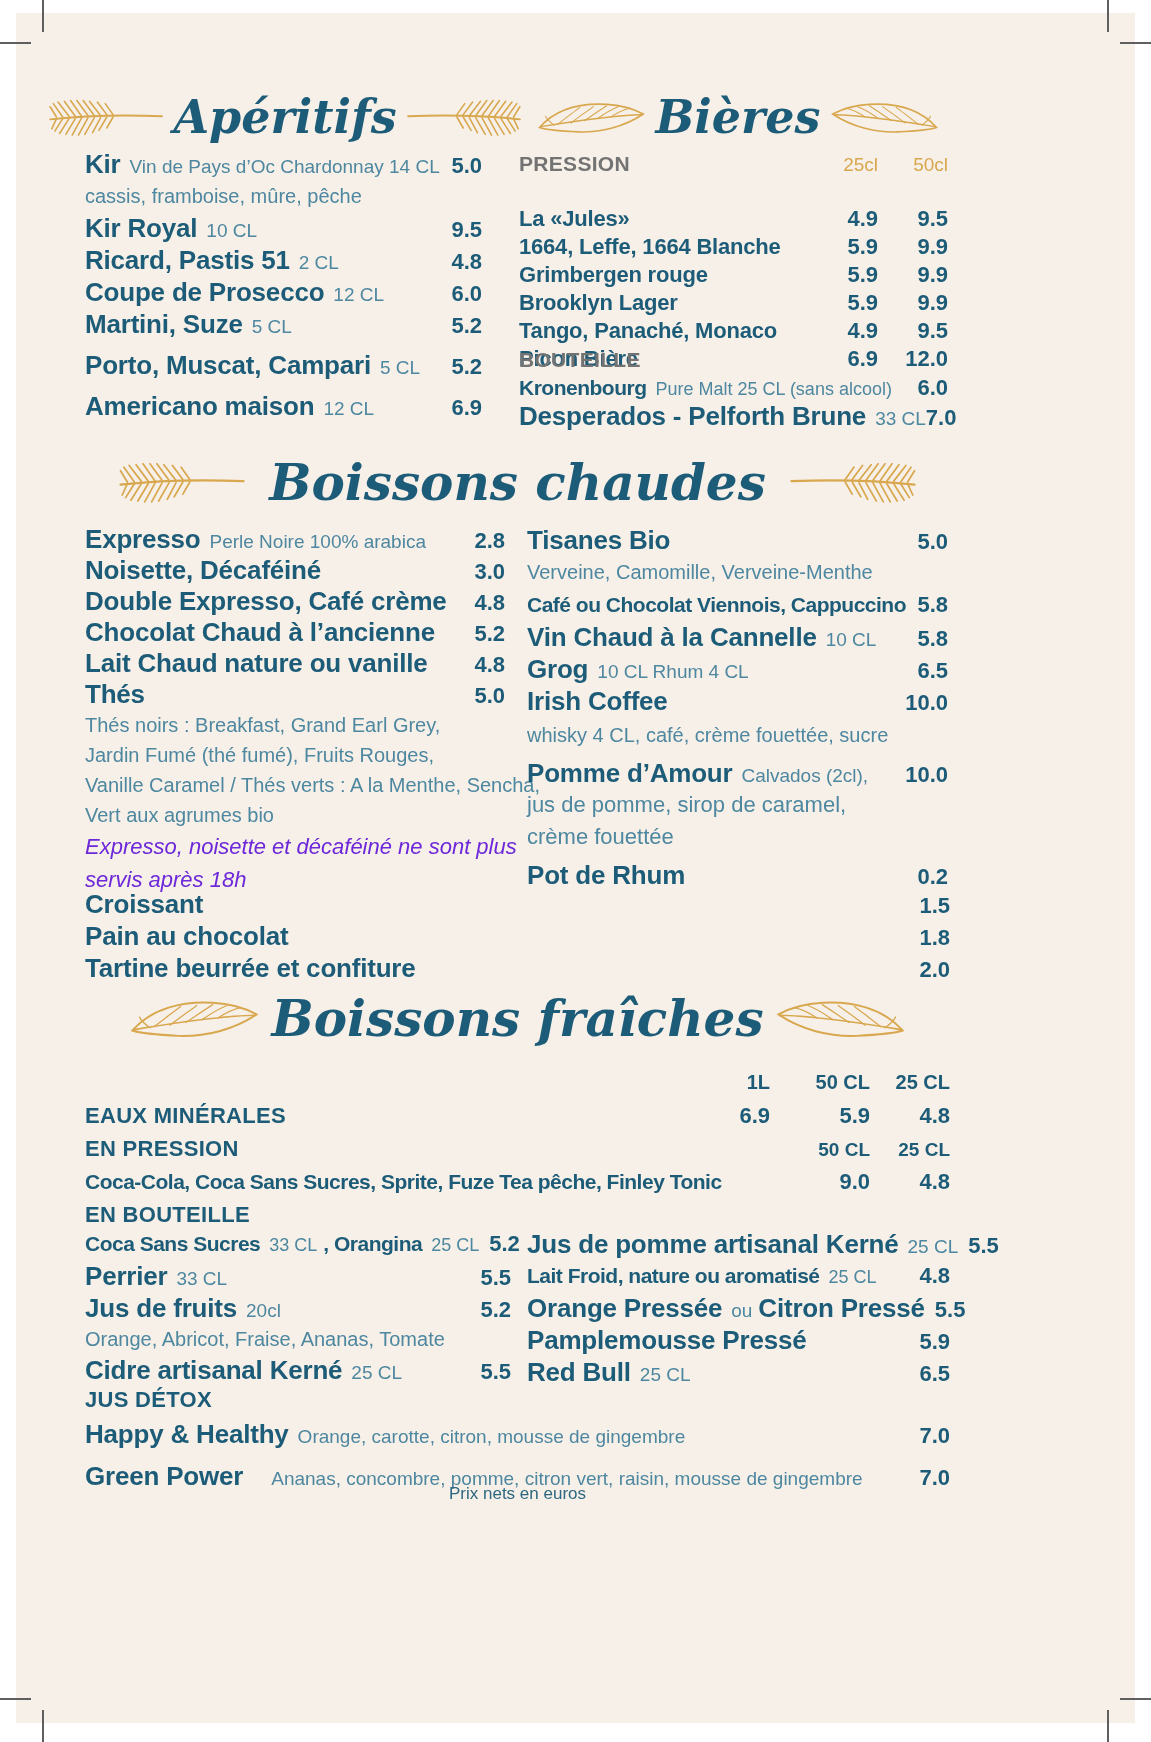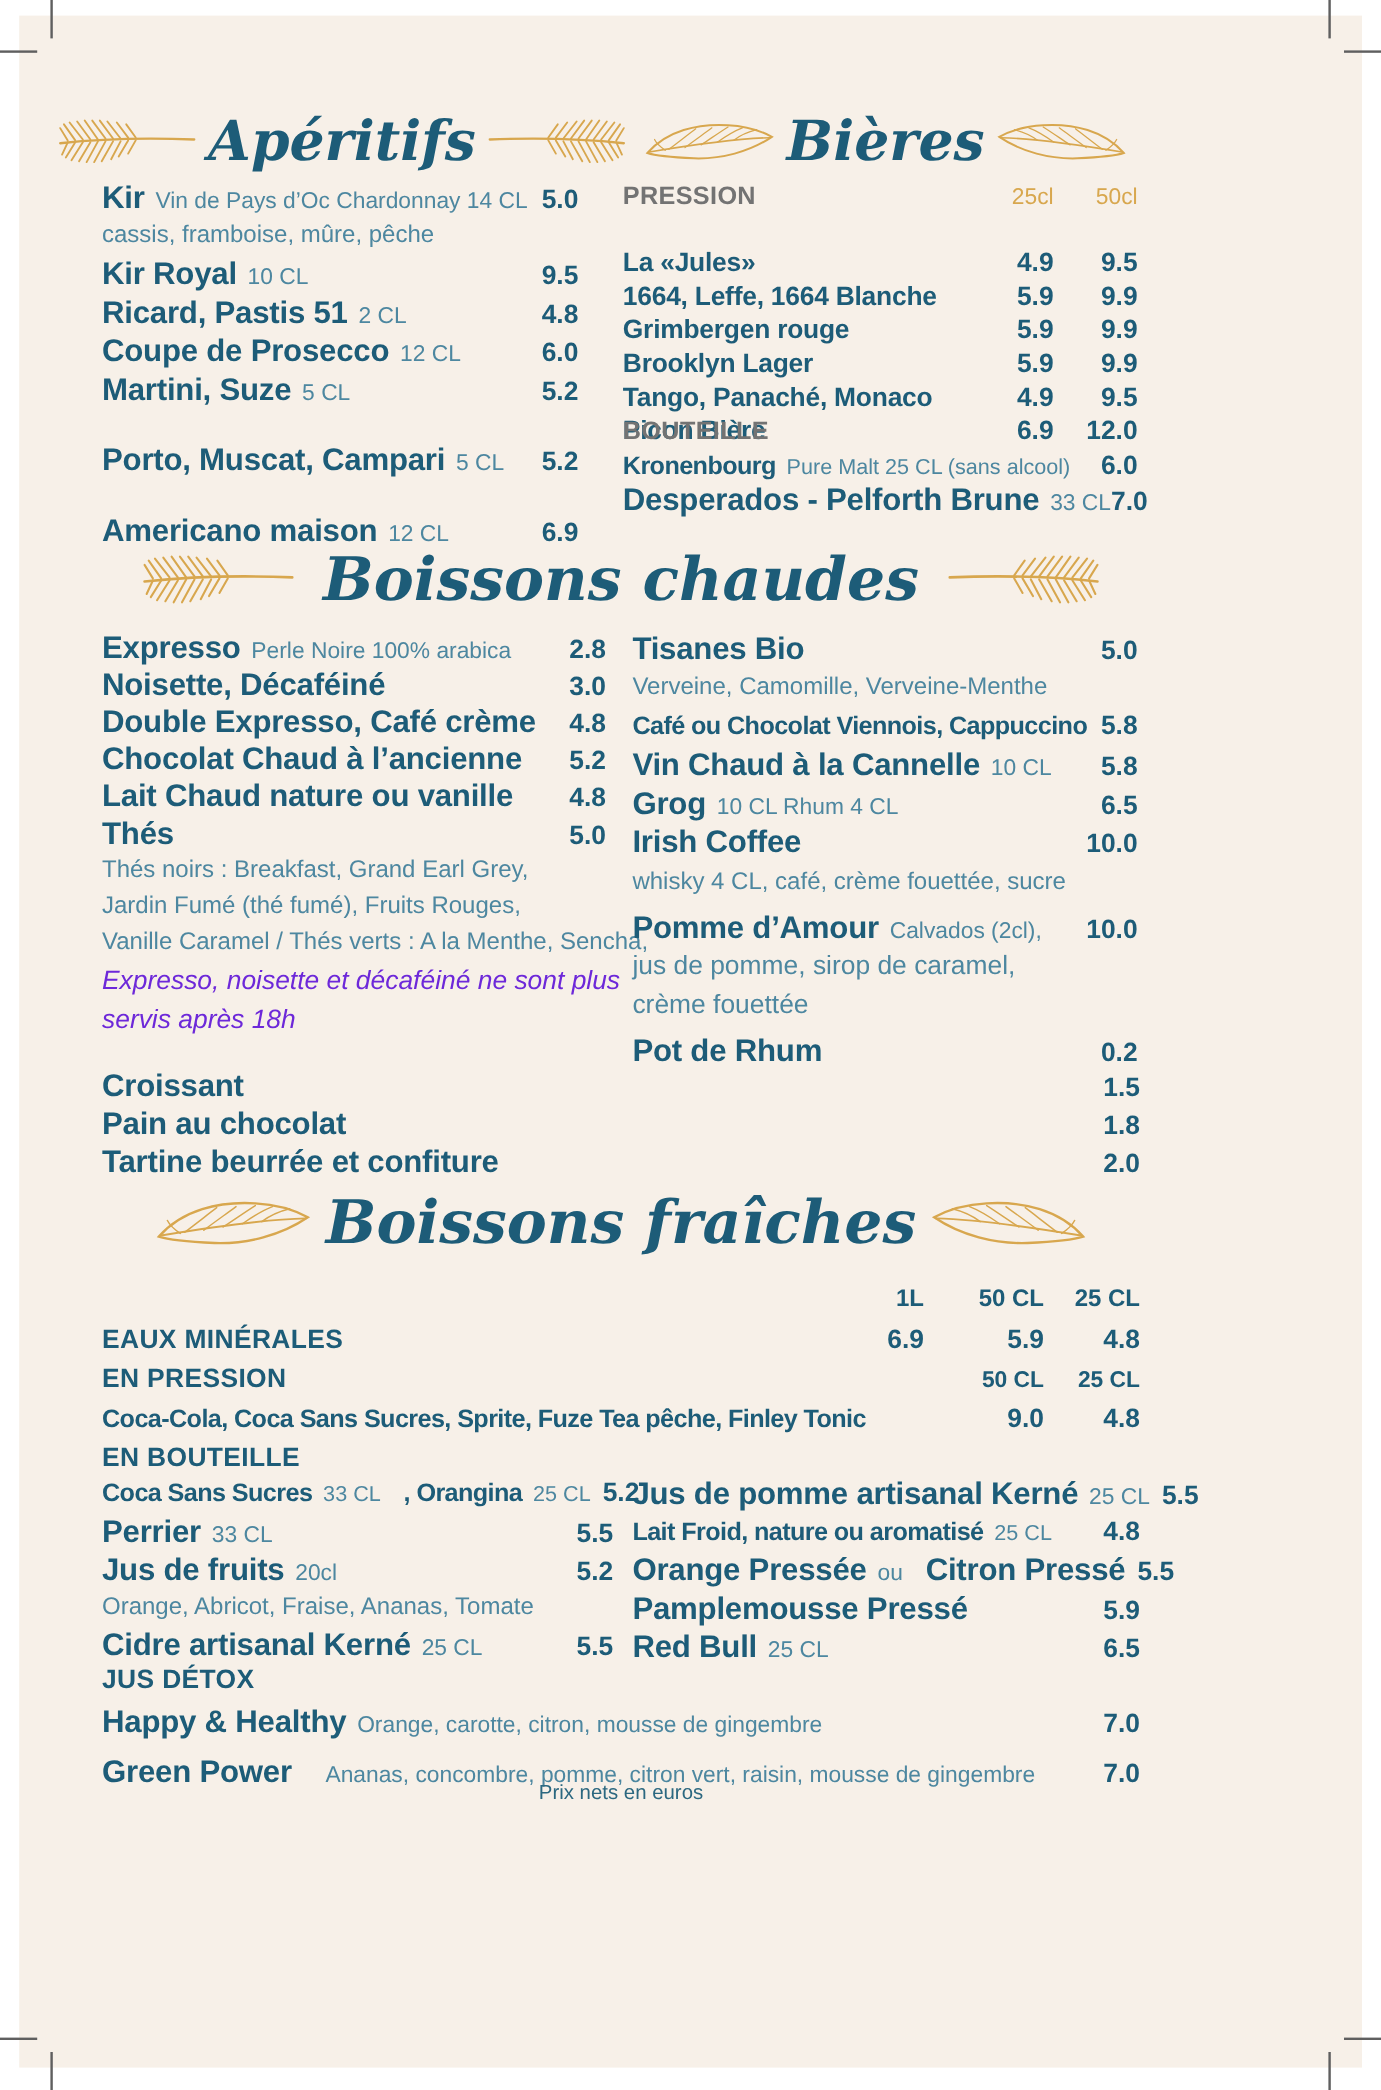--- a/index.html
+++ b/index.html
@@ -12,26 +12,26 @@
   .sec-title { font-family:"DejaVu Serif", serif; font-style:italic; font-weight:700; color:#1d5c78; white-space:nowrap; }
   .t46 { font-size:46px; } .t50 { font-size:50px; }
   .flip { transform:scaleX(-1); }
   .frond, .quill { flex:0 0 auto; }
 
   .menu { position:absolute; }
   .row { display:flex; align-items:baseline; height:32px; line-height:32px; white-space:nowrap; }
   .h31 .row { height:31px; line-height:31px; }
   .nm { font-size:26px; font-weight:700; color:#1d5c78; letter-spacing:-0.2px; }
   .dt { font-size:19px; color:#4d87a0; margin-left:9px; }
-  .nm2 { margin-left:19px; }
+  .nm2 { margin-left:6px; }
   .pr { margin-left:auto; font-size:22px; font-weight:700; color:#1d5c78; padding-left:10px; }
   .sub { font-size:20px; color:#4d87a0; line-height:32px; white-space:nowrap; }
   .tight .nm { font-size:21px; letter-spacing:-0.5px; }
   .tight .dt { font-size:18px; }
-  .gap9 { margin-top:27px;text-align:right; }
+  .gap9 { margin-top:9px;text-align:right; }
 
   .brow { display:flex; align-items:baseline; height:28px; line-height:28px; white-space:nowrap; }
   .bname { flex:1; font-size:22px; font-weight:700; color:#1d5c78; letter-spacing:-0.2px;margin-top:27px; }
   .bcell { flex:1; }
   .bp { width:70px; text-align:right; font-size:22px; font-weight:700; color:#1d5c78; }
   .bcol { width:70px; text-align:right; font-size:19px; color:#d8a74e; }
   .glabel { flex:1; font-size:21px; font-weight:700; color:#737373; letter-spacing:0.3px; }
 
   .t20 { font-size:20px; line-height:30px; }
   .note { font-size:22px; font-style:italic; color:#6d28d9; line-height:33px; white-space:nowrap; }
@@ -212,20 +212,21 @@
     <span class="nm">Lait Chaud nature ou vanille</span>
     <span class="pr">4.8</span>
   </div>
   <div class="row">
     <span class="nm">Thés</span>
     <span class="pr">5.0</span>
   </div>
   <div class="sub t20">Thés noirs : Breakfast, Grand Earl Grey,</div>
   <div class="sub t20">Jardin Fumé (thé fumé), Fruits Rouges,</div>
   <div class="sub t20">Vanille Caramel / Thés verts : A la Menthe, Sencha,</div>
+  <div class="sub t20">Vert aux agrumes bio</div>
   <div class="note">Expresso, noisette et décaféiné ne sont plus</div>
   <div class="note">servis après 18h</div>
 </div>
 
 <div class="menu" style="left:527px;top:524px;width:421px">
   <div class="row">
     <span class="nm">Tisanes Bio</span>
     <span class="pr">5.0</span>
   </div>
   <div class="sub h33">Verveine, Camomille, Verveine-Menthe</div>

